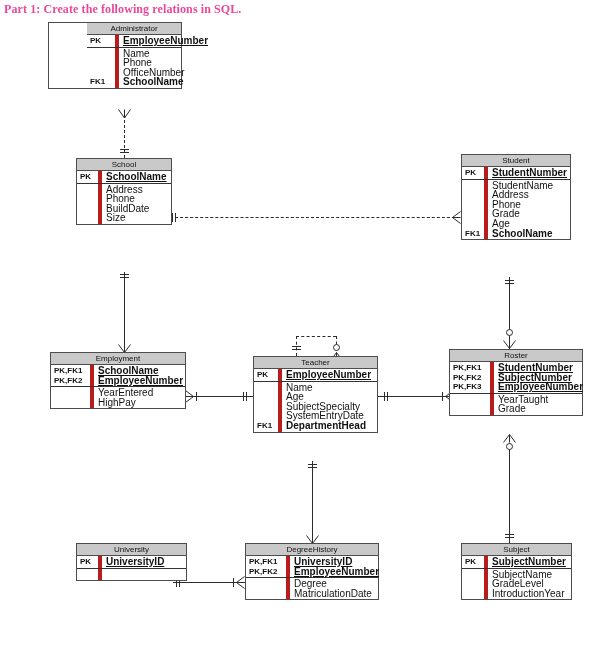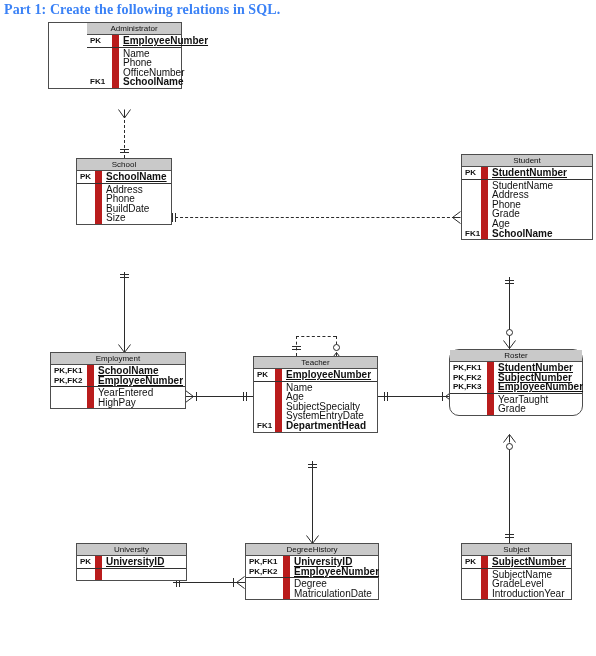--- a/index.html
+++ b/index.html
@@ -13,22 +13,22 @@
     position: relative;
     font-family: "Liberation Sans", sans-serif;
     overflow: hidden;
   }
   #page-title {
     position: absolute;
     left: 4px;
     top: 2px;
     font-family: "Liberation Serif", serif;
     font-weight: bold;
-    font-size: 14px;
-    color: #3b82f6;
+    font-size: 12px;
+    color: #ec4899;
     letter-spacing: 0.1px;
     white-space: nowrap;
   }
   
   .entity {
     position: absolute;
     border: 1px solid #4d4d4d;
     background: #ffffff;
     box-sizing: border-box;
     z-index: 5;
@@ -47,21 +47,21 @@
   }
   .entity .sec {
     display: flex;
     box-sizing: border-box;
   }
   .entity .sec.keys {
     border-bottom: 1px solid #333;
   }
   .entity .kcol {
     flex: 0 0 auto;
-    border-right: 7px solid #b91c1c;
+    border-right: 4px solid #b91c1c;
     box-sizing: border-box;
     padding: 1px 2px 1px 3px;
     display: flex;
     flex-direction: column;
     justify-content: flex-end;
   }
   .entity .acol {
     flex: 1 1 auto;
     box-sizing: border-box;
     padding: 1px 2px 1px 4px;
@@ -272,21 +272,21 @@
     </div>
     <div class="acol">
       <div class="fld">Address</div>
       <div class="fld">Phone</div>
       <div class="fld">BuildDate</div>
       <div class="fld">Size</div>
     </div>
   </div>
 </div>
 
-<div class="entity" style="left:461px; top:154px; width:132px;">
+<div class="entity" style="left:461px; top:154px; width:110px;">
   <div class="ent-title">Student</div>
   <div class="sec keys">
     <div class="kcol" style="width:26px;">
       <div class="kf">PK</div>
     </div>
     <div class="acol">
       <div class="fld pk">StudentNumber</div>
     </div>
   </div>
   <div class="sec attrs">
@@ -353,21 +353,21 @@
     <div class="acol">
       <div class="fld">Name</div>
       <div class="fld">Age</div>
       <div class="fld">SubjectSpecialty</div>
       <div class="fld">SystemEntryDate</div>
       <div class="fld fkb">DepartmentHead</div>
     </div>
   </div>
 </div>
 
-<div class="entity" style="left:449px; top:349px; width:134px;border-radius:10px;">
+<div class="entity" style="left:449px; top:349px; width:134px;">
   <div class="ent-title">Roster</div>
   <div class="sec keys">
     <div class="kcol" style="width:44px;">
       <div class="kf">PK,FK1</div>
       <div class="kf">PK,FK2</div>
       <div class="kf">PK,FK3</div>
     </div>
     <div class="acol">
       <div class="fld pk">StudentNumber</div>
       <div class="fld pk">SubjectNumber</div>

